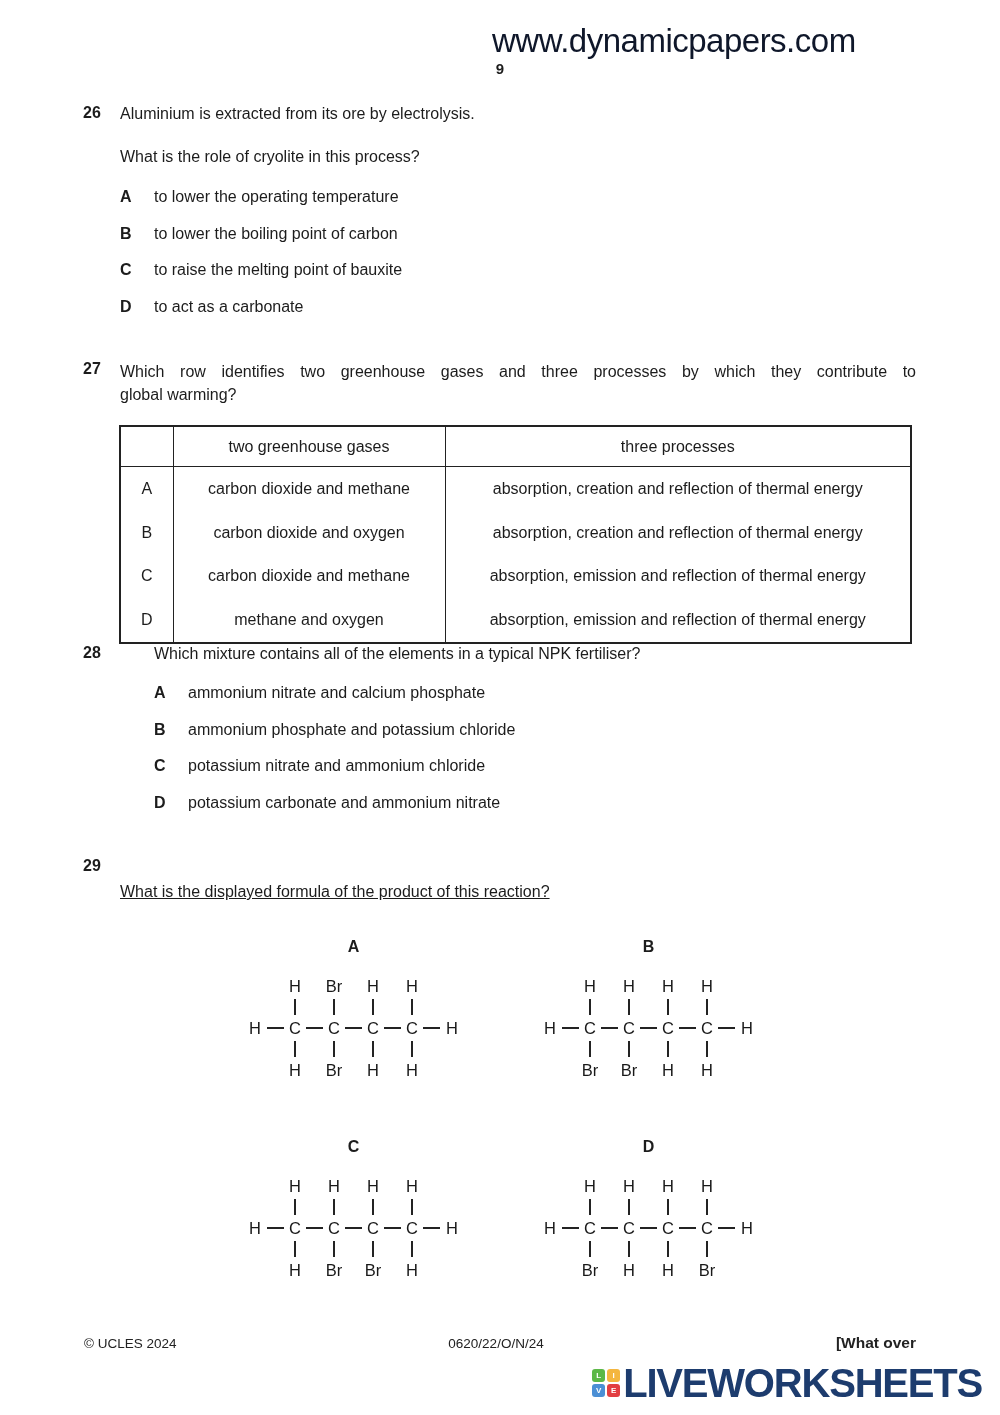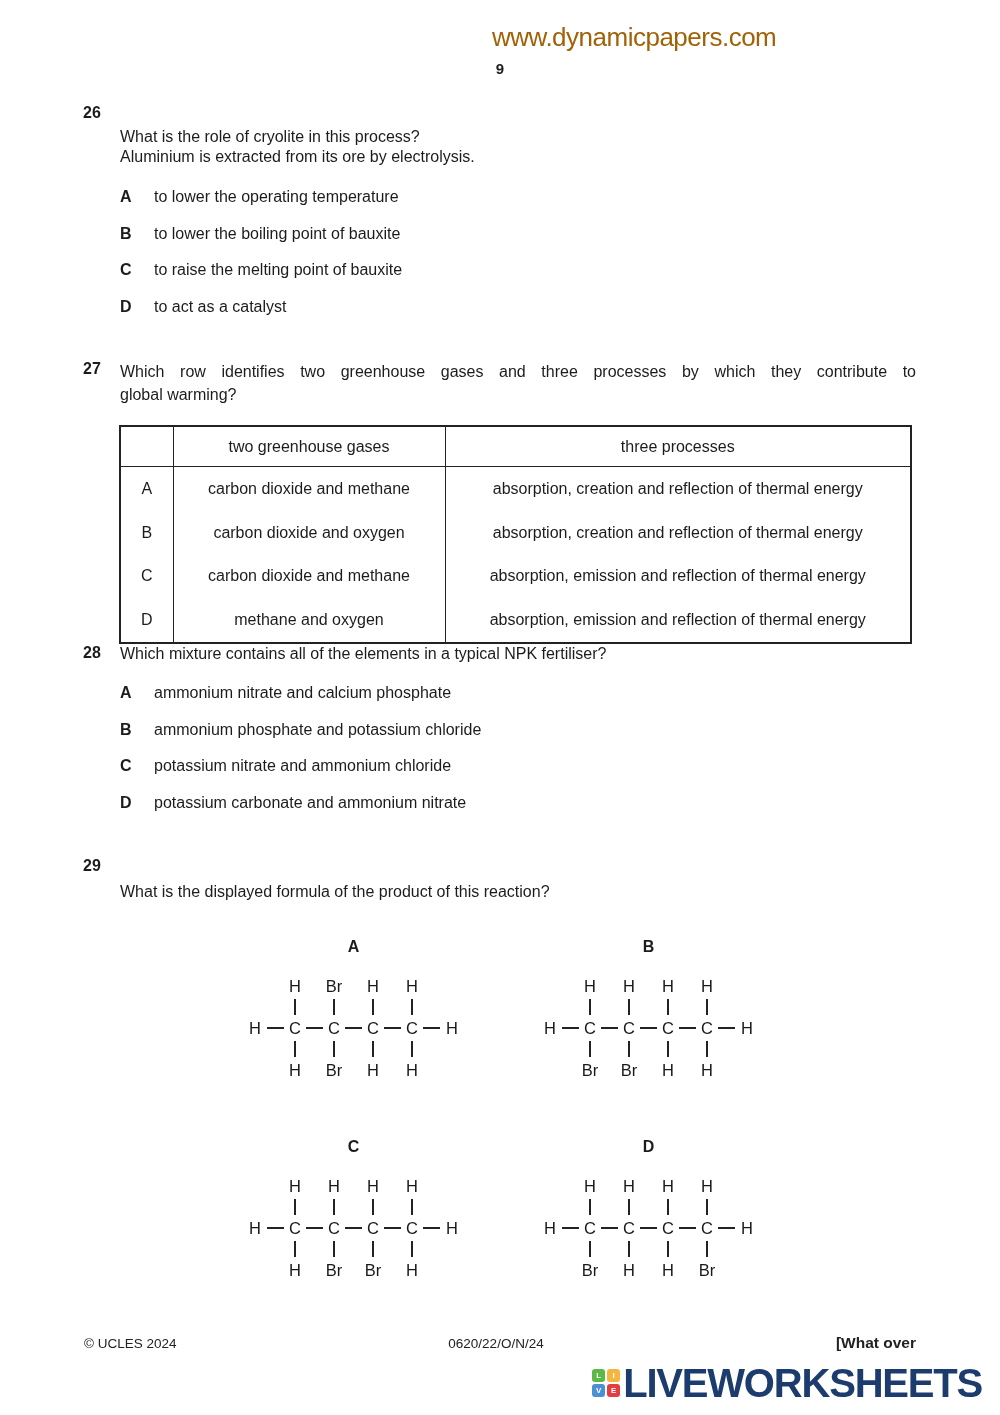--- a/index.html
+++ b/index.html
@@ -4,21 +4,21 @@
 <style>
   html,body{margin:0;padding:0;background:#fff;}
   body{
     width:1000px;height:1415px;position:relative;
     font-family:"Liberation Sans", sans-serif;
     color:#1c1c1c;font-size:16px;
     overflow:hidden;
   }
 
   
-  .site-header{position:absolute;top:22px;left:492px;font-size:26px;color:#a16207;letter-spacing:-0.5px;}
+  .site-header{position:absolute;top:22px;left:492px;font-size:33px;color:#0f172a;letter-spacing:-0.5px;}
   .page-number{position:absolute;top:60px;left:0;right:0;text-align:center;font-weight:bold;font-size:15px;}
 
   
   .question{position:absolute;left:0;right:0;}
   .qnum{position:absolute;left:83px;top:0;font-weight:bold;}
   .qbody{margin-left:120px;margin-right:84px;line-height:20px;}
   .qline{margin:0;}
   .sub{margin-top:23px;}
   .jline{display:block;text-align:justify;text-align-last:justify;line-height:23px;}
   .jline2{display:block;line-height:23px;}
@@ -64,38 +64,38 @@
 </style>
 </head>
 <body>
 
 <div class="site-header">www.dynamicpapers.com</div>
 <div class="page-number">9</div>
 
 <section class="question" style="top:104px;">
   <span class="qnum">26</span>
   <div class="qbody">
+    <p class="qline">Aluminium is extracted from its ore by electrolysis.</p>
     <p class="qline sub">What is the role of cryolite in this process?</p>
-    <p class="qline">Aluminium is extracted from its ore by electrolysis.</p>
     <div class="options">
         <div class="opt-row">
           <span class="opt-letter">A</span>
           <span class="opt-text">to lower the operating temperature</span>
         </div>
         <div class="opt-row">
           <span class="opt-letter">B</span>
-          <span class="opt-text">to lower the boiling point of bauxite</span>
+          <span class="opt-text">to lower the boiling point of carbon</span>
         </div>
         <div class="opt-row">
           <span class="opt-letter">C</span>
           <span class="opt-text">to raise the melting point of bauxite</span>
         </div>
         <div class="opt-row">
           <span class="opt-letter">D</span>
-          <span class="opt-text">to act as a catalyst</span>
+          <span class="opt-text">to act as a carbonate</span>
         </div>
       </div>
   </div>
 </section>
 
 <section class="question" style="top:360px;">
   <span class="qnum">27</span>
   <div class="qbody">
     <span class="jline">Which row identifies two greenhouse gases and three processes by which they contribute to</span>
     <span class="jline2">global warming?</span>
@@ -132,21 +132,21 @@
         <td class="col-sep">absorption, emission and reflection of thermal energy</td>
       </tr>
       <tr>
         <td class="cell-letter">D</td>
         <td class="col-sep">methane and oxygen</td>
         <td class="col-sep">absorption, emission and reflection of thermal energy</td>
       </tr>
     </tbody>
 </table>
 
-<section class="question" style="top:644px;">
+<section class="question" style="top:644px;padding-left:34px;">
   <span class="qnum">28</span>
   <div class="qbody">
     <p class="qline">Which mixture contains all of the elements in a typical NPK fertiliser?</p>
     <div class="options tight">
         <div class="opt-row">
           <span class="opt-letter">A</span>
           <span class="opt-text">ammonium nitrate and calcium phosphate</span>
         </div>
         <div class="opt-row">
           <span class="opt-letter">B</span>
@@ -160,21 +160,21 @@
           <span class="opt-letter">D</span>
           <span class="opt-text">potassium carbonate and ammonium nitrate</span>
         </div>
       </div>
   </div>
 </section>
 
 <section class="question" style="top:857px;">
   <span class="qnum">29</span>
   <div class="qbody">
-    <p class="qline" style="margin-top:25px;">What is the displayed formula of the product of this reaction?</p>
+    <p class="qline" style="margin-top:25px;text-decoration:underline;">What is the displayed formula of the product of this reaction?</p>
   </div>
 </section>
 
 <div class="structures">
   <div class="structure" style="left:243px;top:0;">
     <div class="mol-label">A</div>
     <div class="mol">
         <div class="mcell"></div>
         <div class="mcell"></div>
         <div class="mcell">H</div>

